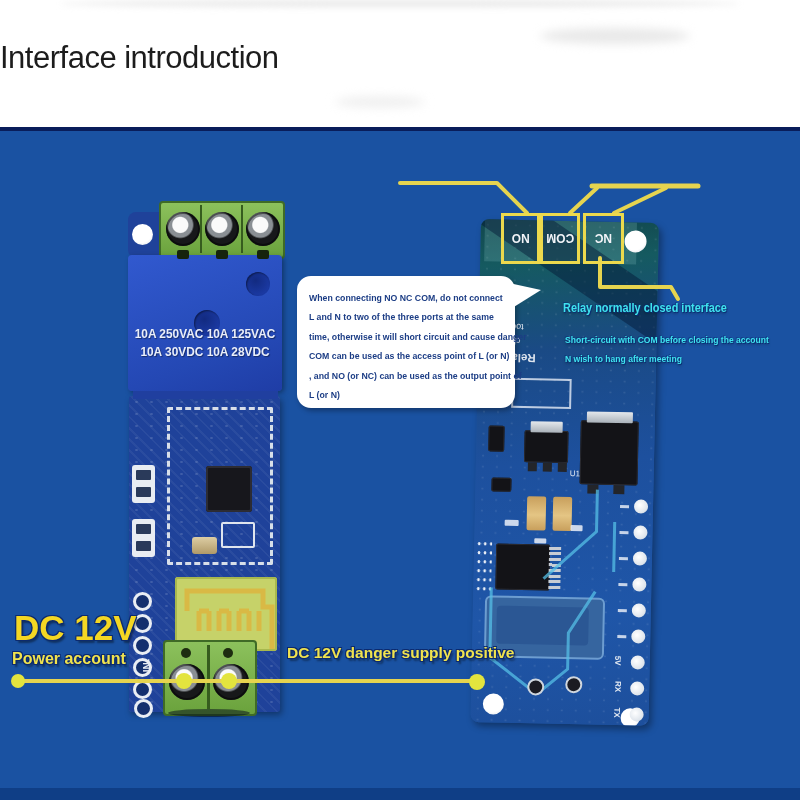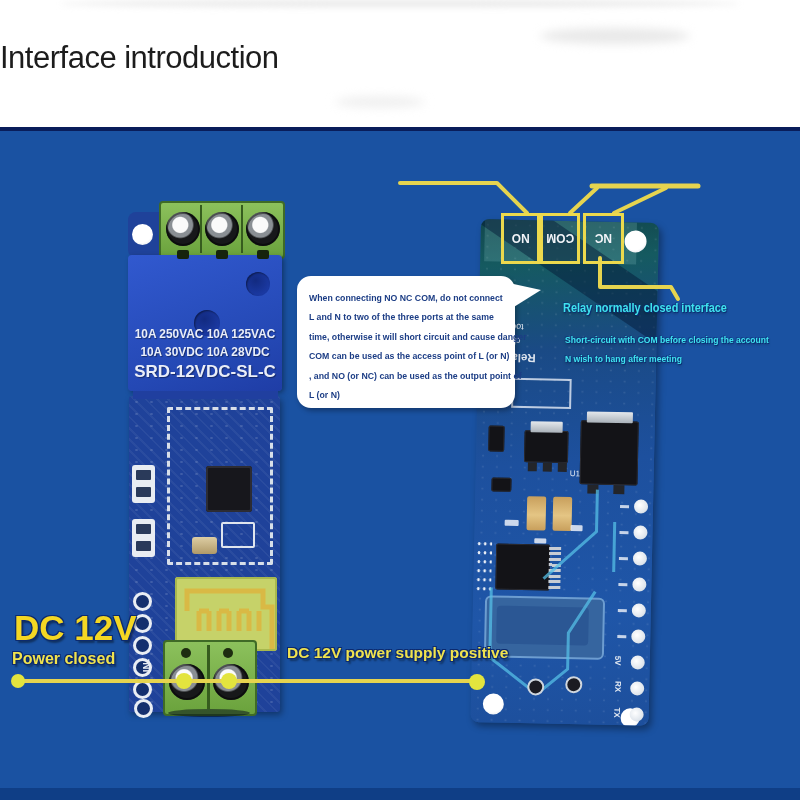--- a/index.html
+++ b/index.html
@@ -94,21 +94,20 @@
     <div class="screw" style="position:absolute;left:5px;top:9px;width:34px;height:34px;"></div>
     <div class="screw" style="position:absolute;left:44px;top:9px;width:34px;height:34px;"></div>
     <div class="screw" style="position:absolute;left:85px;top:9px;width:34px;height:34px;"></div>
   </div>
 
   <div id="relay" class="a">
     <div class="dimple" style="left:118px;top:17px;width:24px;height:24px;"></div>
     <div class="dimple" style="left:66px;top:55px;width:26px;height:26px;"></div>
     <div class="relay-line" style="top:72px;font-size:12.5px;transform:scaleX(.95);">10A 250VAC 10A 125VAC</div>
     <div class="relay-line" style="top:90px;font-size:12.5px;transform:scaleX(.95);">10A 30VDC 10A 28VDC</div>
-    <div class="relay-line" style="top:107px;font-size:17px;">SRD-12VDC-SL-C</div>
   </div>
   <div class="slot" style="left:177px;top:250px;"></div>
   <div class="slot" style="left:216px;top:250px;"></div>
   <div class="slot" style="left:257px;top:250px;"></div>
   <div class="a" style="left:133px;top:391px;width:145px;height:8px;background:#203f9f;"></div>
 
   <div id="bt-module" class="a"></div>
   <div id="qfn" class="a"></div>
   <div id="crystal" class="a"></div>
   <div id="matchbox" class="a"></div>
@@ -259,17 +258,17 @@
     <span>NO</span>
   </div>
   <div class="termbox" style="left:540px;top:213px;width:34px;height:45px;">
     <span>COM</span>
   </div>
   <div class="termbox" style="left:583px;top:213px;width:35px;height:45px;">
     <span>NC</span>
   </div>
 
   <div class="a yellow z20" style="left:14px;top:608px;font-size:35px;color:#f4d723;">DC 12V</div>
-  <div class="a yellow z20" style="left:12px;top:650px;font-size:16px;color:#f0e34e;">Power closed</div>
-  <div class="a yellow z20" style="left:287px;top:644px;font-size:15.5px;color:#f0e34e;">DC 12V power supply positive</div>
+  <div class="a yellow z20" style="left:12px;top:650px;font-size:16px;color:#f0e34e;">Power account</div>
+  <div class="a yellow z20" style="left:287px;top:644px;font-size:15.5px;color:#f0e34e;">DC 12V danger supply positive</div>
 
   <div id="bottom-strip" class="a"></div>
 </div>
 
 </body></html>

